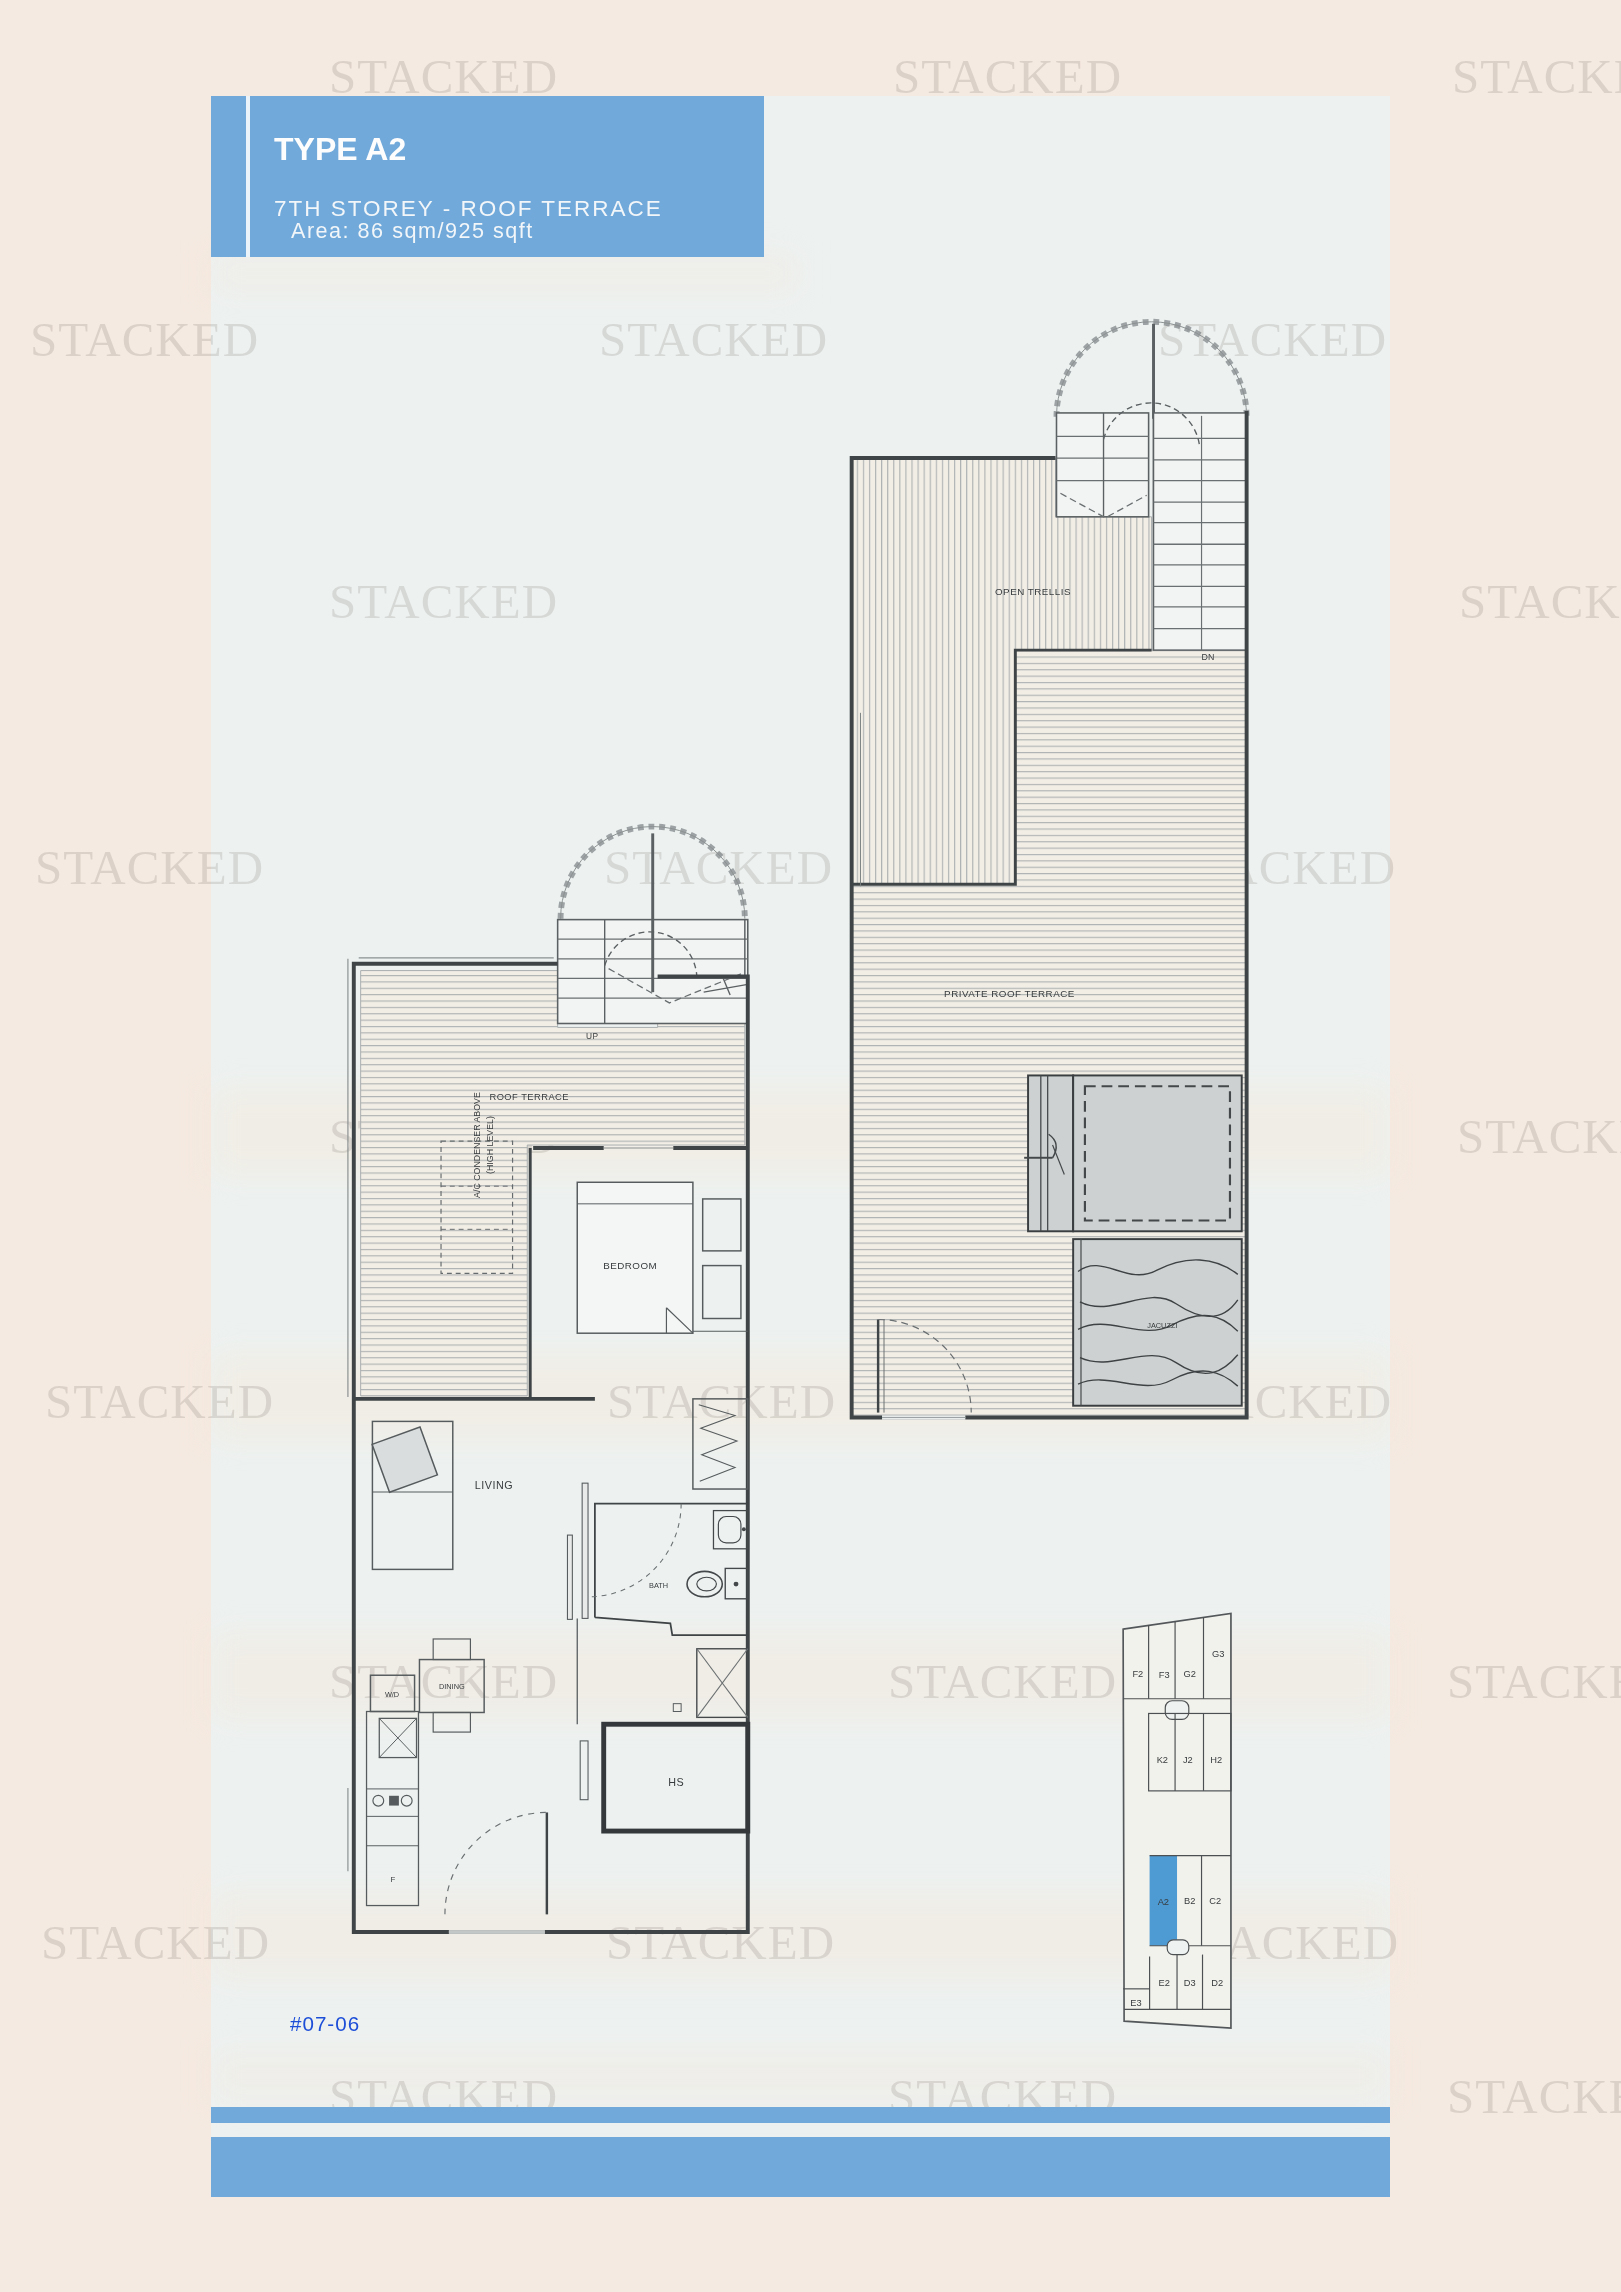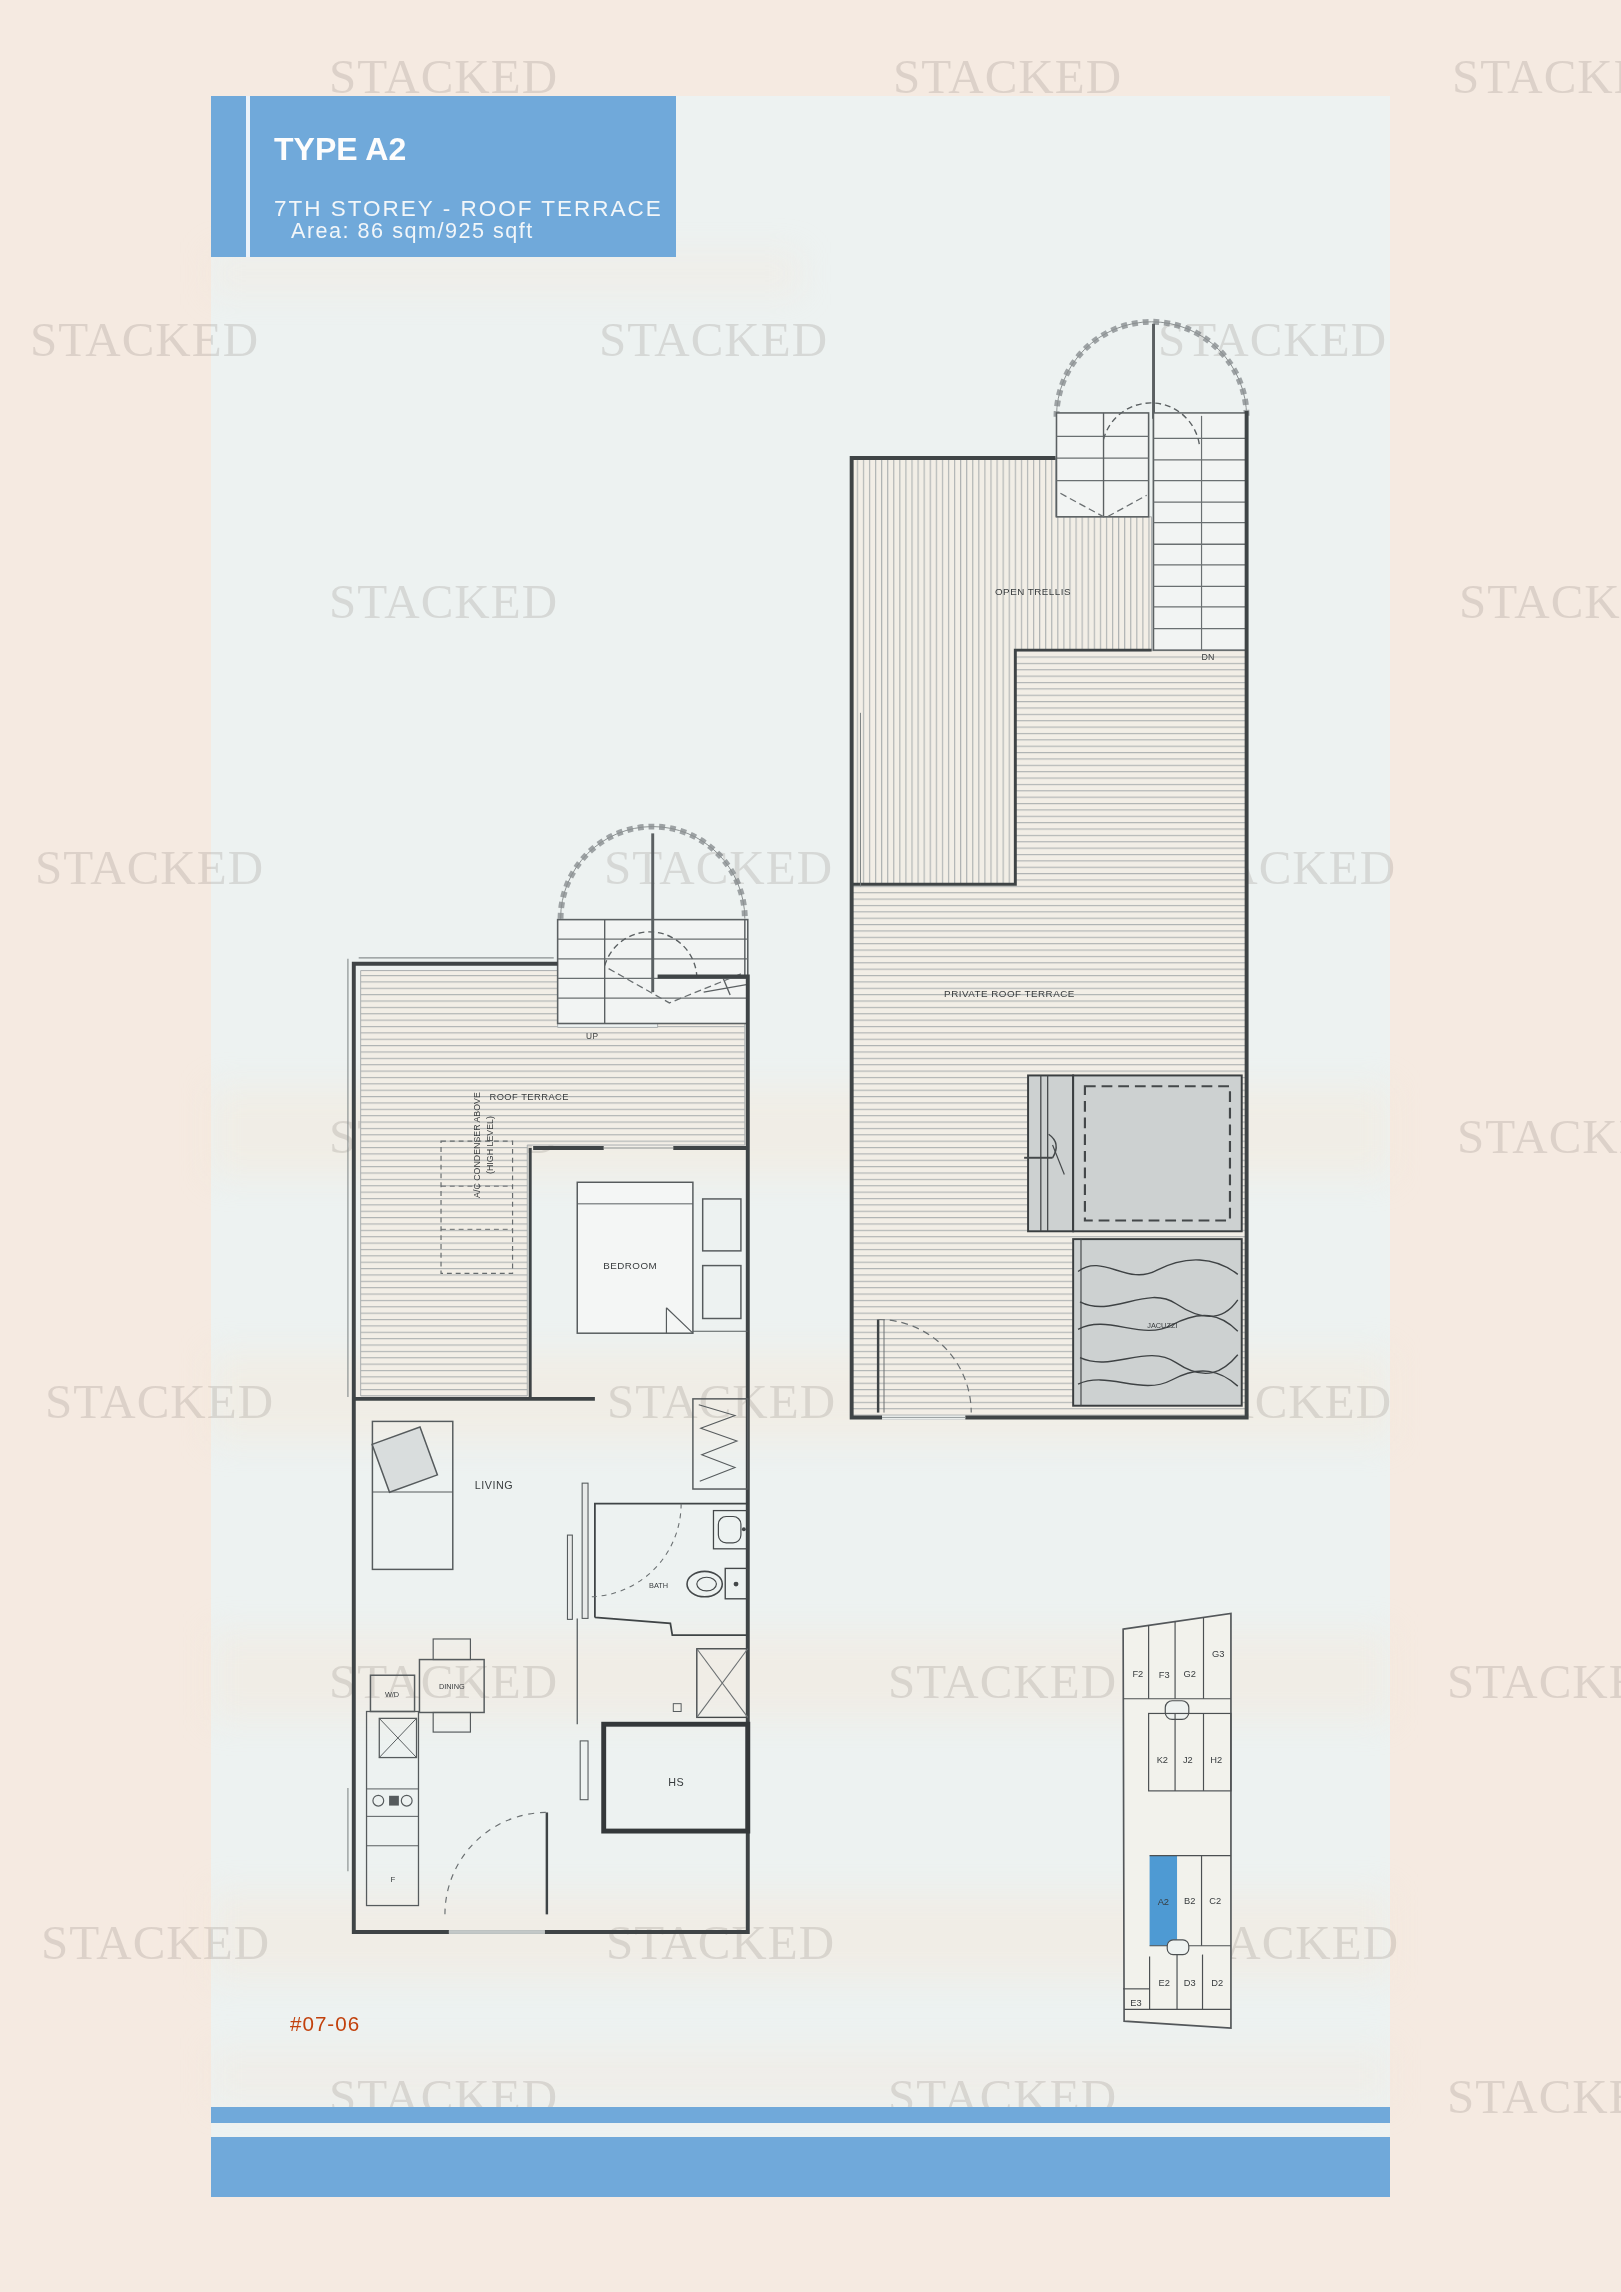--- a/index.html
+++ b/index.html
@@ -1,27 +1,27 @@
 <!DOCTYPE html>
 <html><head>
 <meta charset="utf-8">
 <style>
   html,body{margin:0;padding:0;}
   body{width:1621px;height:2293px;position:relative;background:#f5eae1;font-family:"Liberation Sans",sans-serif;overflow:hidden;}
   .doc{position:absolute;left:211px;top:96px;width:1179px;height:2100px;background:#edf2f1;}
   .band{position:absolute;background:rgba(245,230,214,0.30);filter:blur(15.7px);}
   .wm{position:absolute;font-family:Liberation Serif, serif;font-size:49px;line-height:51px;letter-spacing:1px;color:rgba(110,102,92,0.18);white-space:nowrap;}
-  .hdr{position:absolute;left:211px;top:96px;width:465px;height:161px;background:#70a9da;}
+  .hdr{position:absolute;left:211px;top:96px;width:553px;height:161px;background:#70a9da;}
   .hdr .vline{position:absolute;left:35px;top:0;width:3.9px;height:161px;background:rgba(255,255,255,0.85);}
   .hdr .t1{position:absolute;left:63px;top:35px;font-size:32px;font-weight:bold;color:#fdfdfd;letter-spacing:0px;}
   .hdr .t2{position:absolute;left:63px;top:100px;font-size:22.5px;color:#f2f6f9;letter-spacing:2px;}
   .hdr .t3{position:absolute;left:80px;top:122px;font-size:21.6px;color:#f2f6f9;letter-spacing:1.5px;}
   .barthin{position:absolute;left:211px;top:2107px;width:1179px;height:15.7px;background:#70a9da;}
   .barthick{position:absolute;left:211px;top:2137px;width:1179px;height:60px;background:#70a9da;}
-  .unitno{position:absolute;left:290px;top:2012px;font-size:20.6px;color:#c2410c;letter-spacing:1px;}
+  .unitno{position:absolute;left:290px;top:2012px;font-size:20.6px;color:#1d4ed8;letter-spacing:1px;}
   svg{position:absolute;left:0;top:0;}
   svg text{font-family:"Liberation Sans",sans-serif;fill:#383c3e;}
 </style>
 </head>
 <body>
 
 <div class="doc"></div>
 
 <div class="band" style="left:211px;top:253px;width:589px;height:41px;"></div>
 <div class="band" style="left:211px;top:1088px;width:1179px;height:88px;background:rgba(245,230,214,0.42);"></div>

